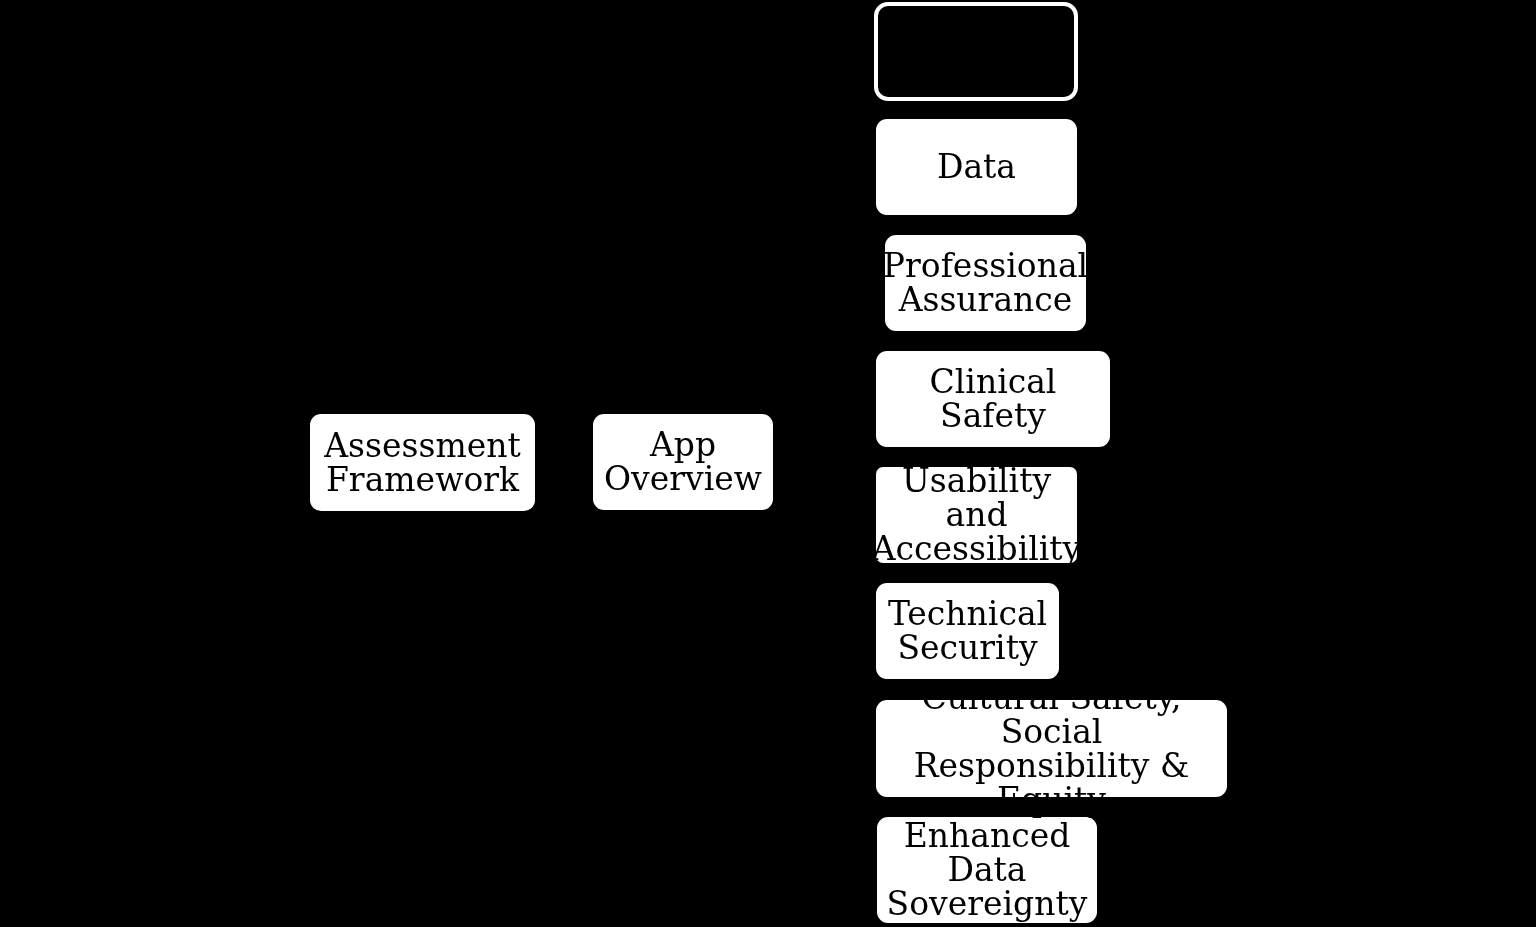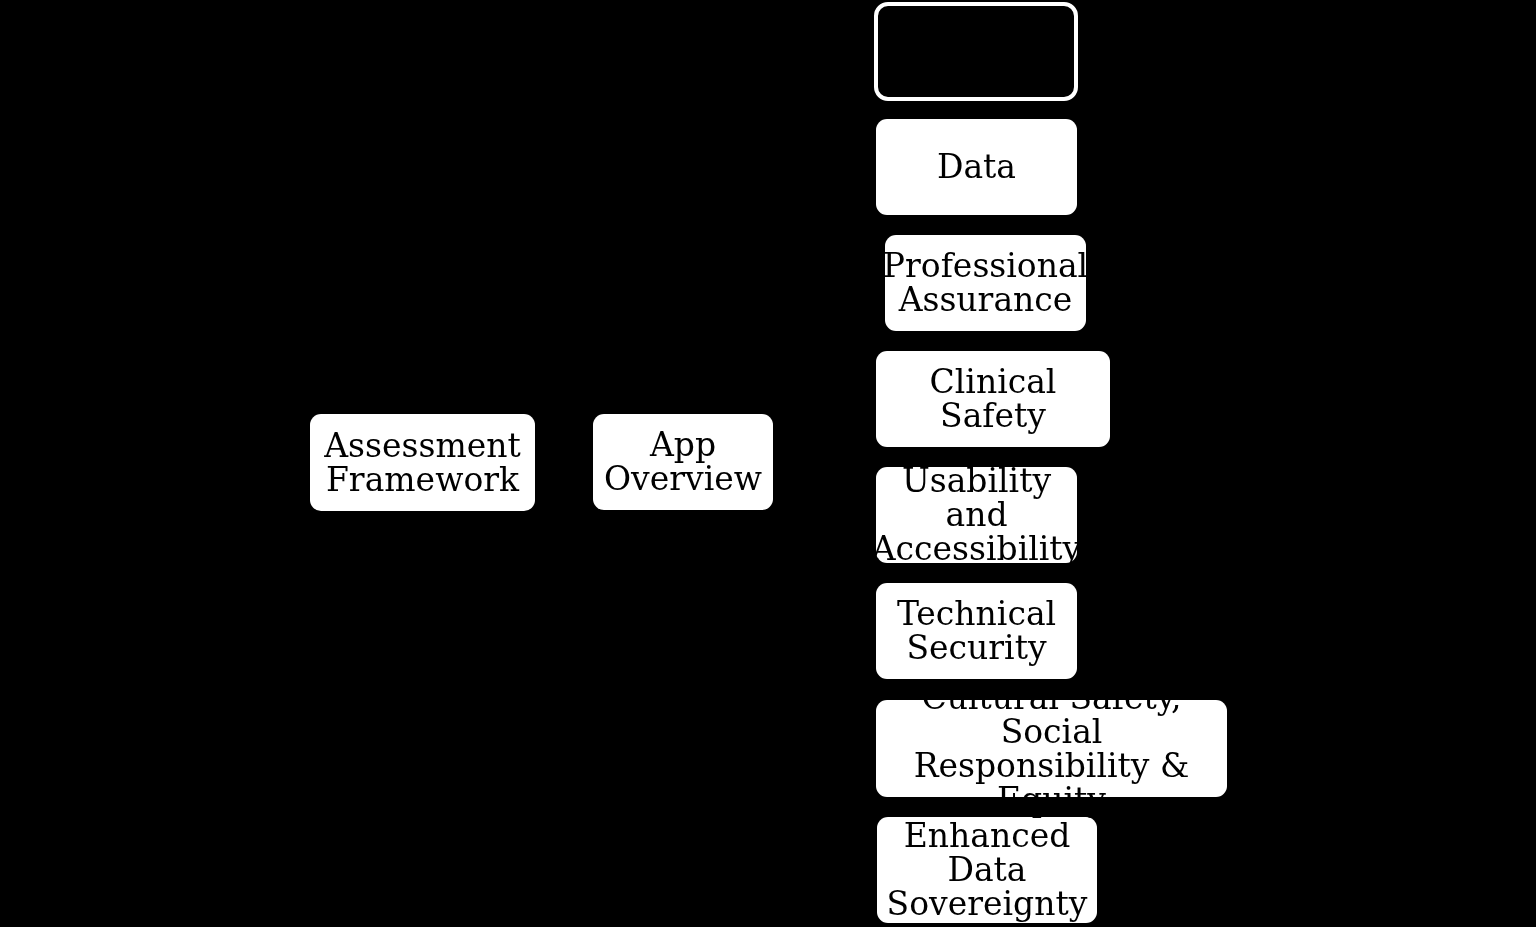--- a/index.html
+++ b/index.html
@@ -45,21 +45,21 @@
   <div class="node" style="left:593px; top:414px; width:180px; height:96px;">App Overview</div>
 
   <div class="node node--outlined" style="left:874px; top:2px; width:204px; height:99px;"></div>
 
   <div class="node" style="left:876px; top:119px; width:201px; height:96px;">Data</div>
 
   <div class="node" style="left:876px; top:235px; width:201px; height:96px;margin-left:9px;">Professional Assurance</div>
 
   <div class="node" style="left:876px; top:351px; width:234px; height:96px;">Clinical Safety</div>
 
-  <div class="node" style="left:876px; top:467px; width:201px; height:96px;">Usability and Accessibility</div>
+  <div class="node" style="left:876px; top:467px; width:201px; height:96px;border-radius:7px;">Usability and Accessibility</div>
 
-  <div class="node" style="left:876px; top:583px; width:201px; height:96px;">Technical Security</div>
+  <div class="node" style="left:876px; top:583px; width:183px; height:96px;">Technical Security</div>
 
   <div class="node" style="left:877px; top:817px; width:220px; height:106px;">Enhanced Data Sovereignty</div>
 
   <div class="node" style="left:876px; top:700px; width:351px; height:97px;">Cultural Safety, Social Responsibility &amp; Equity</div>
 
 </div>
 
 </body></html>

